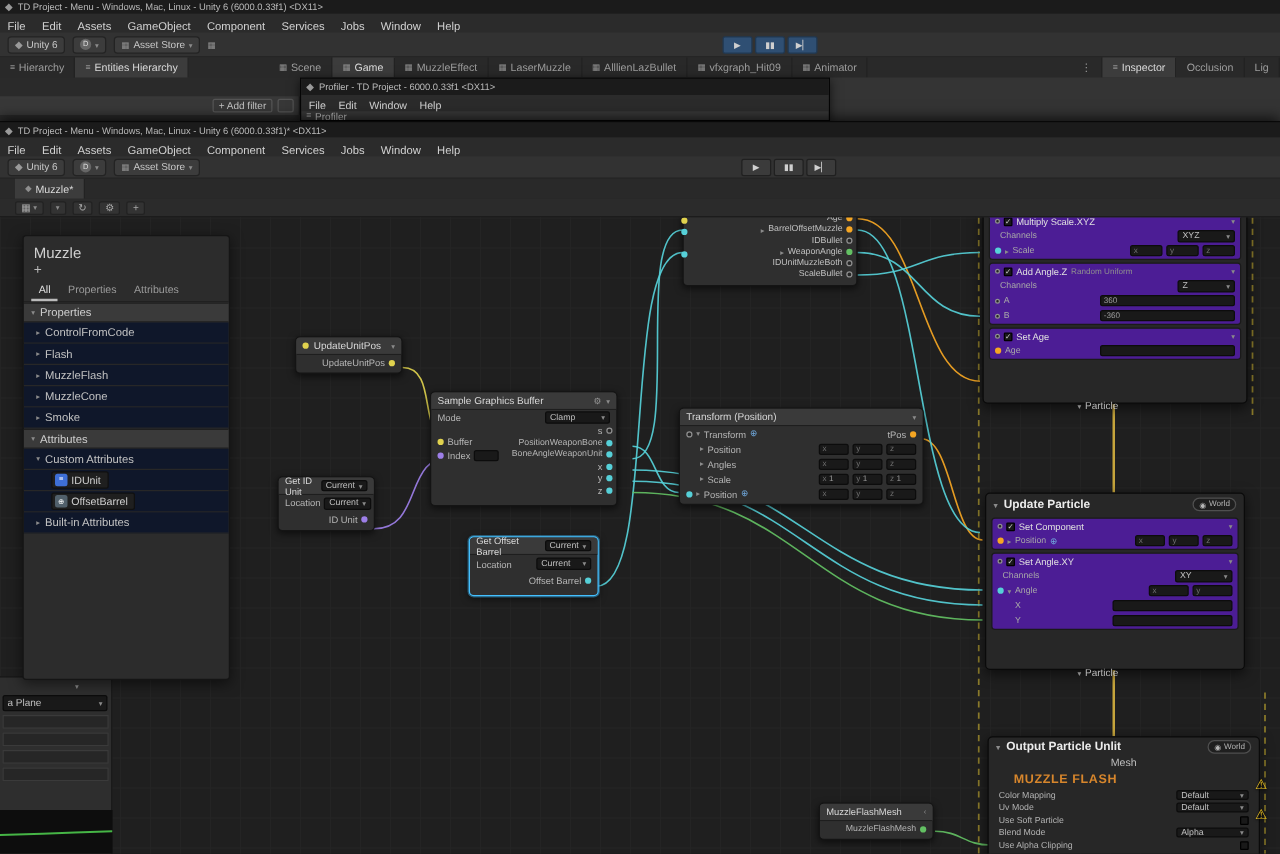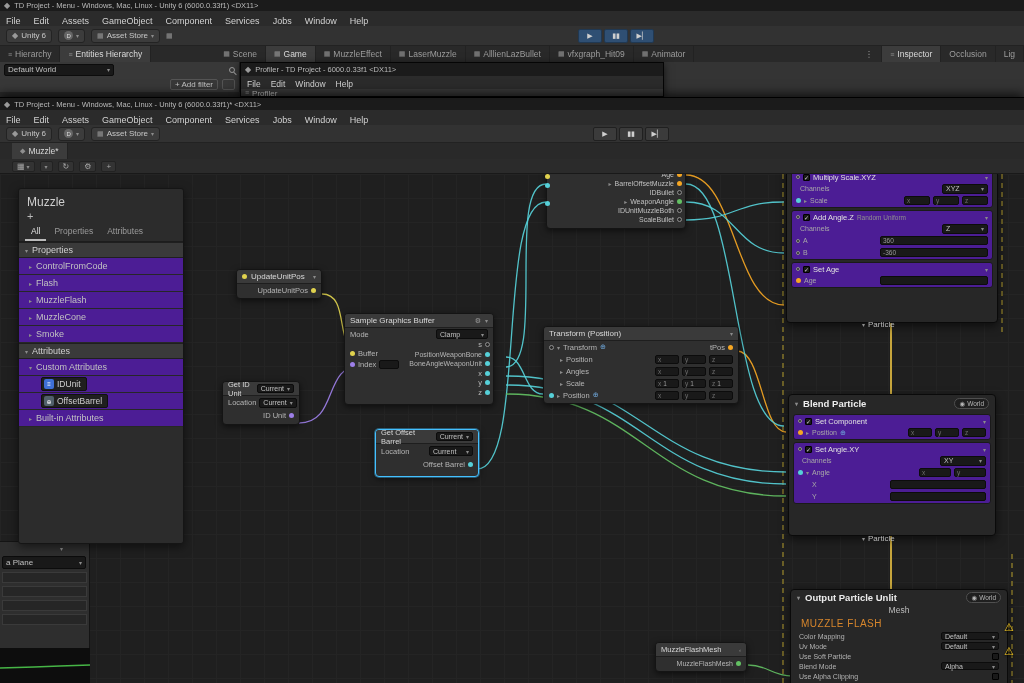--- a/index.html
+++ b/index.html
@@ -50,32 +50,32 @@
 .ctx{position:absolute;background:#272727;border:1px solid #0a0a0a;border-radius:4px;box-shadow:0 3px 10px rgba(0,0,0,.6);z-index:3}
 .ctx-h{display:flex;align-items:center;gap:5px;padding:0 6px;height:17px;font-size:9.5px;color:#ececec;font-weight:bold}
 .badge{margin-left:auto;display:flex;align-items:center;gap:2px;border:1px solid #4f4f4f;border-radius:7px;background:#1f1f1f;color:#b5b5b5;font-size:6.5px;font-weight:normal;padding:0 4px;height:11px}
 .block{background:#4c1d95;border:1px solid #1a1a1a;border-radius:3px;margin:2px 4px}
 .bh{display:flex;align-items:center;gap:3px;padding:0 4px;height:12px;font-size:7.5px;color:#e0e0e0}
 .br{display:flex;align-items:center;gap:3px;padding:0 4px 1px 8px;height:12px;font-size:7px;color:#a8a8a8}
 .check{width:7px;height:7px;background:#191919;border:1px solid #000;color:#d0d0d0;font-size:6px;line-height:7px;text-align:center;border-radius:1px;flex:0 0 auto}
 .modetxt{color:#8f8f8f;font-size:6.5px}
 .anchor{position:absolute;display:flex;align-items:center;gap:3px;font-size:8px;color:#b9b9b9;z-index:3}
 .warn{position:absolute;color:#f0c420;font-size:11px;z-index:4;text-shadow:0 1px 2px #000}
-.flash-title{font-size:10px;font-weight:normal;color:#d7862c;letter-spacing:.5px;padding:3px 10px 2px}
+.flash-title{font-size:10px;font-weight:bold;color:#d7862c;letter-spacing:.5px;padding:3px 20px 2px}
 .set-row{display:flex;align-items:center;justify-content:space-between;padding:0 8px;height:10px;font-size:7px;color:#b2b2b2}
 .cbox{width:7px;height:7px;background:#191919;border:1px solid #000;border-radius:1px}
 
 .bb{position:absolute;background:#2c2c2c;border:1px solid #151515;border-radius:3px;box-shadow:0 3px 10px rgba(0,0,0,.5);overflow:hidden;z-index:5}
 .bb-title{font-size:12px;color:#cfcfcf;padding:6px 8px 1px}
 .bb-plus{font-size:11px;color:#bbb;padding:0 8px 2px;width:20px}
 .bb-tabs{display:flex;gap:2px;padding:0 6px;border-bottom:1px solid #1d1d1d;font-size:8.5px;color:#9b9b9b}
 .bb-tab{padding:2px 6px 3px}
 .bb-tab.active{color:#e0e0e0;border-bottom:2px solid #bbb}
 .bb-sec{height:16px;display:flex;align-items:center;gap:4px;padding-left:6px;background:#3a3a3a;border-top:1px solid #1f1f1f;border-bottom:1px solid #1f1f1f;font-size:9px;color:#cfcfcf}
-.bb-row{height:17px;display:flex;align-items:center;gap:4px;padding-left:10px;font-size:9px;color:#c2c2c2;background:#4c1d95;border-bottom:1px solid #272727}
+.bb-row{height:17px;display:flex;align-items:center;gap:4px;padding-left:10px;font-size:9px;color:#c2c2c2;background:#0f172a;border-bottom:1px solid #272727}
 .chip{display:flex;align-items:center;gap:3px;background:#1f1f1f;border:1px solid #101010;border-radius:2px;padding:1px 5px 1px 2px;font-size:8.5px;color:#cfcfcf}
 .chipicon{width:10px;height:10px;border-radius:2px;display:flex;align-items:center;justify-content:center;font-size:6px;color:#fff;flex:0 0 auto}
 
 .lp{position:absolute;background:#2e2e2e;border-right:1px solid #141414;border-top:1px solid #141414;z-index:4}
 .vicon{color:#a8a8a8;font-size:8px;display:flex;align-items:center;gap:2px;padding:1px 4px;background:#333;border:1px solid #222;border-radius:2px;height:11px}
 .profwin{background:#2b2b2b;border:1px solid #050505;box-shadow:0 2px 8px rgba(0,0,0,.65);overflow:hidden;z-index:2}
 .fgwin{background:#282828;border-top:1px solid #000;box-shadow:0 -3px 10px rgba(0,0,0,.7);z-index:3}
 </style>
 </head>
 <body>
@@ -174,27 +174,20 @@
         </div>
         <div class="tab">
           <span>Occlusion</span>
         </div>
         <div class="tab">
           <span>Lig</span>
         </div>
       </div>
     </div>
     <div class="abs" style="left:240px;top:62px;width:784px;height:35px;background:#343434"></div>
-    <div class="abs" style="left:0;top:62px;width:240px;height:15px;background:#383838;border-right:1px solid #222;display:flex;align-items:center;gap:4px;padding:0 4px">
-      <div class="dd" style="width:110px;height:12px;font-size:8px">
-        <span>Default World</span>
-        <span class="chev">▾</span>
-      </div>
-      <div style="margin-left:auto" class="lens"></div>
-    </div>
     <div class="abs" style="left:0;top:77px;width:240px;height:15px;background:#383838;border-right:1px solid #222;display:flex;align-items:center;justify-content:flex-end;gap:4px;padding:0 4px">
       <div style="border:1px solid #555;border-radius:2px;color:#c3c3c3;font-size:8px;padding:0 4px;height:11px;display:flex;align-items:center">
         <span>+ Add filter</span>
       </div>
       <div style="width:13px;height:11px;border:1px solid #555;border-radius:2px"></div>
     </div>
     <div class="abs" style="left:0;top:92px;width:240px;height:5px;background:#2a2a2a"></div>
   </div>
 
   <div class="abs profwin" style="left:240px;top:62px;width:424px;height:35px">
@@ -596,21 +589,21 @@
         </div>
       </div>
       <div class="anchor" style="left:862px;top:146px">
         <span class="chev">▾</span>
         <span>Particle</span>
       </div>
 
       <div class="ctx" style="left:788px;top:220px;width:208px;height:142px">
         <div class="ctx-h">
           <span class="chev">▾</span>
-          <span>Blend Particle</span>
+          <span>Update Particle</span>
           <div class="badge">
             <span>◉</span>
             <span>World</span>
           </div>
         </div>
         <div class="block">
           <div class="bh">
             <span class="hollow" style="width:4px;height:4px"></span>
             <span class="check">✓</span>
             <span>Set Component</span>

